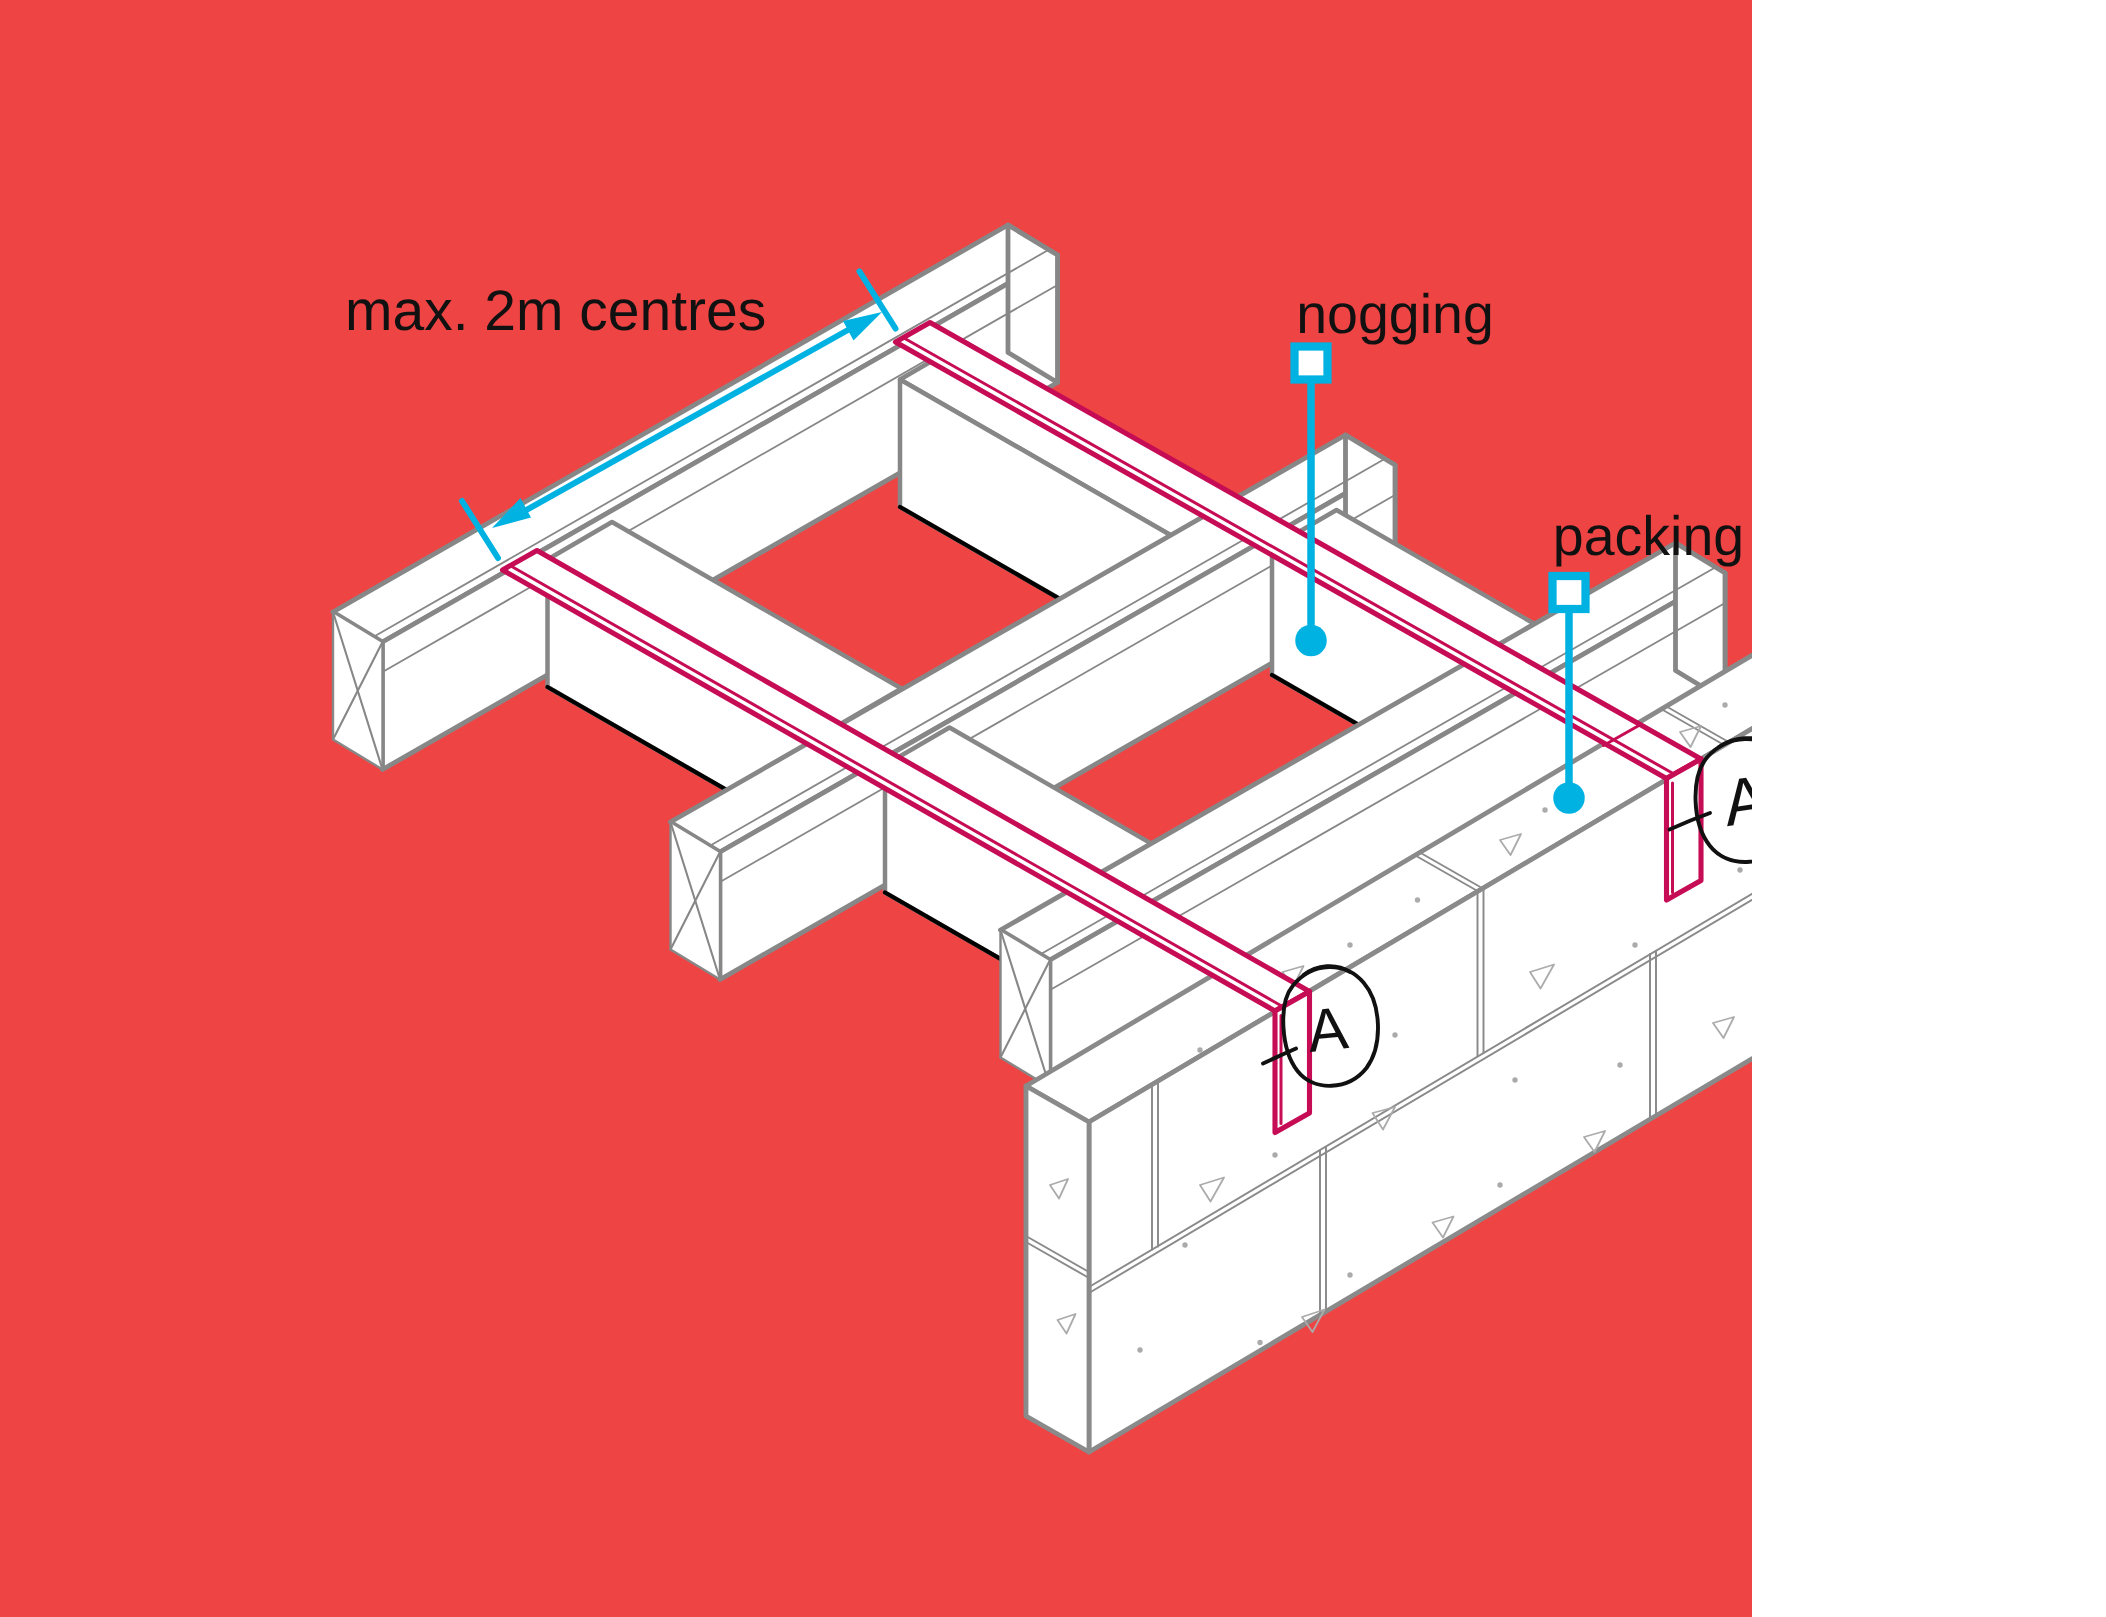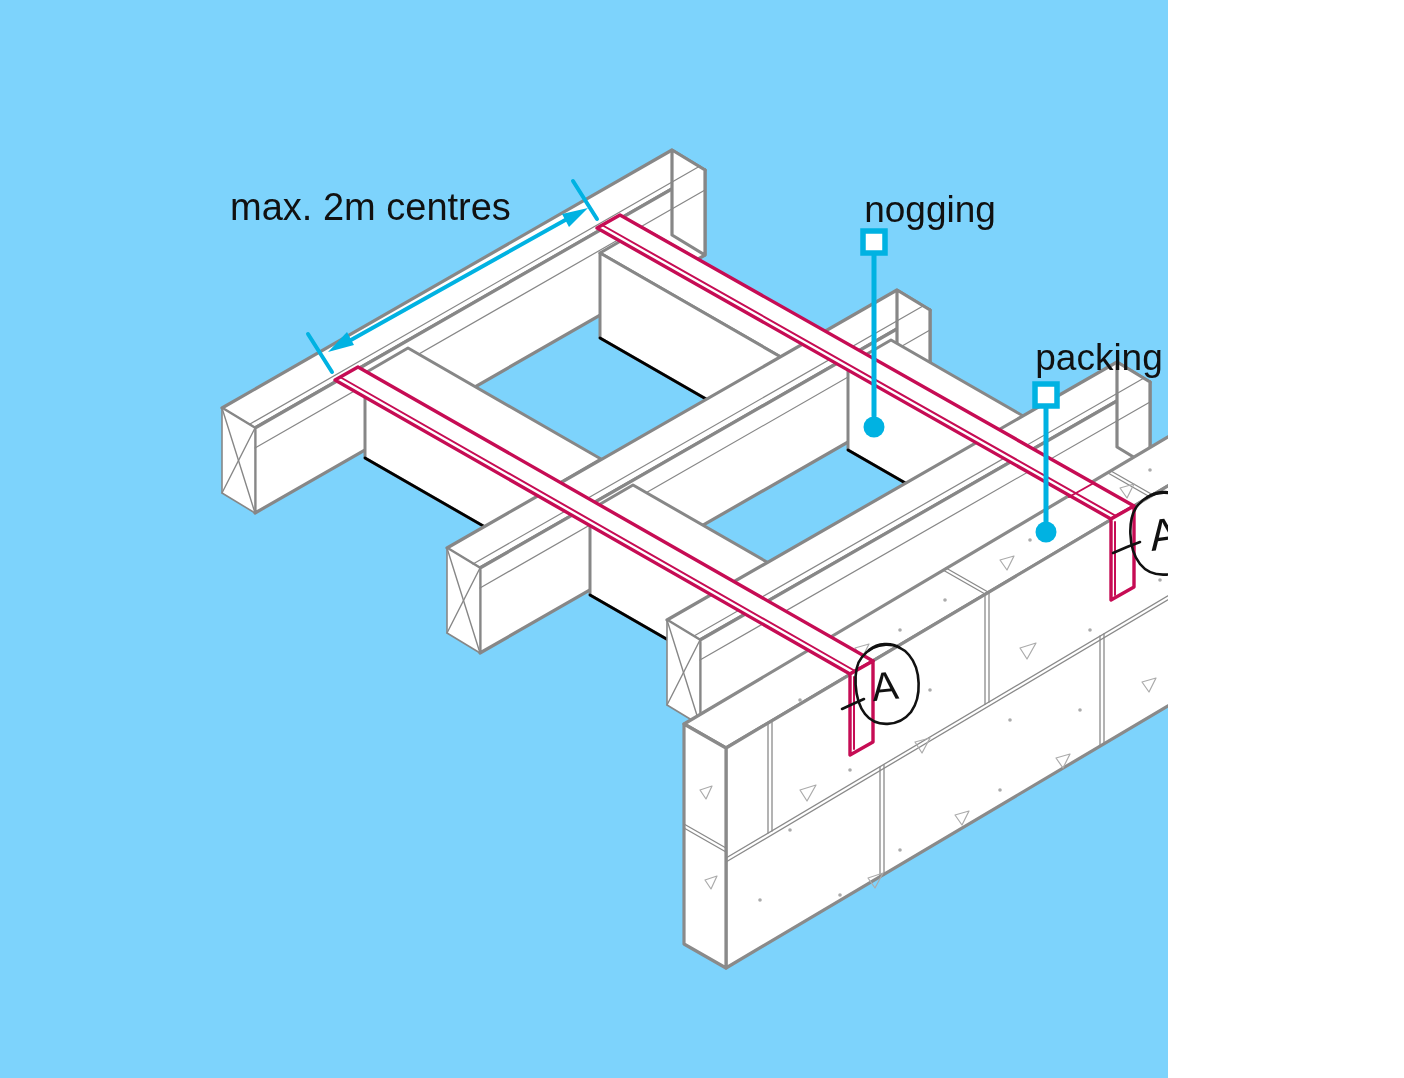--- a/index.html
+++ b/index.html
@@ -6,21 +6,21 @@
   html, body {
     margin: 0;
     padding: 0;
     background: #ffffff;
     font-family: "Liberation Sans", sans-serif;
   }
   .stage {
     position: relative;
     width: 1168px;
     height: 1078px;
-    background: #7dd3fc;
+    background: #ef4444;
     overflow: hidden;
   }
   svg { display: block; }
   text {
     font-family: "Liberation Sans", sans-serif;
   }
   .dim-label { font-size: 38px; }
   .leader-label { font-size: 37px; }
   .marker-letter { font-size: 44px; }
   .marker-letter-sm { font-size: 40px; }

